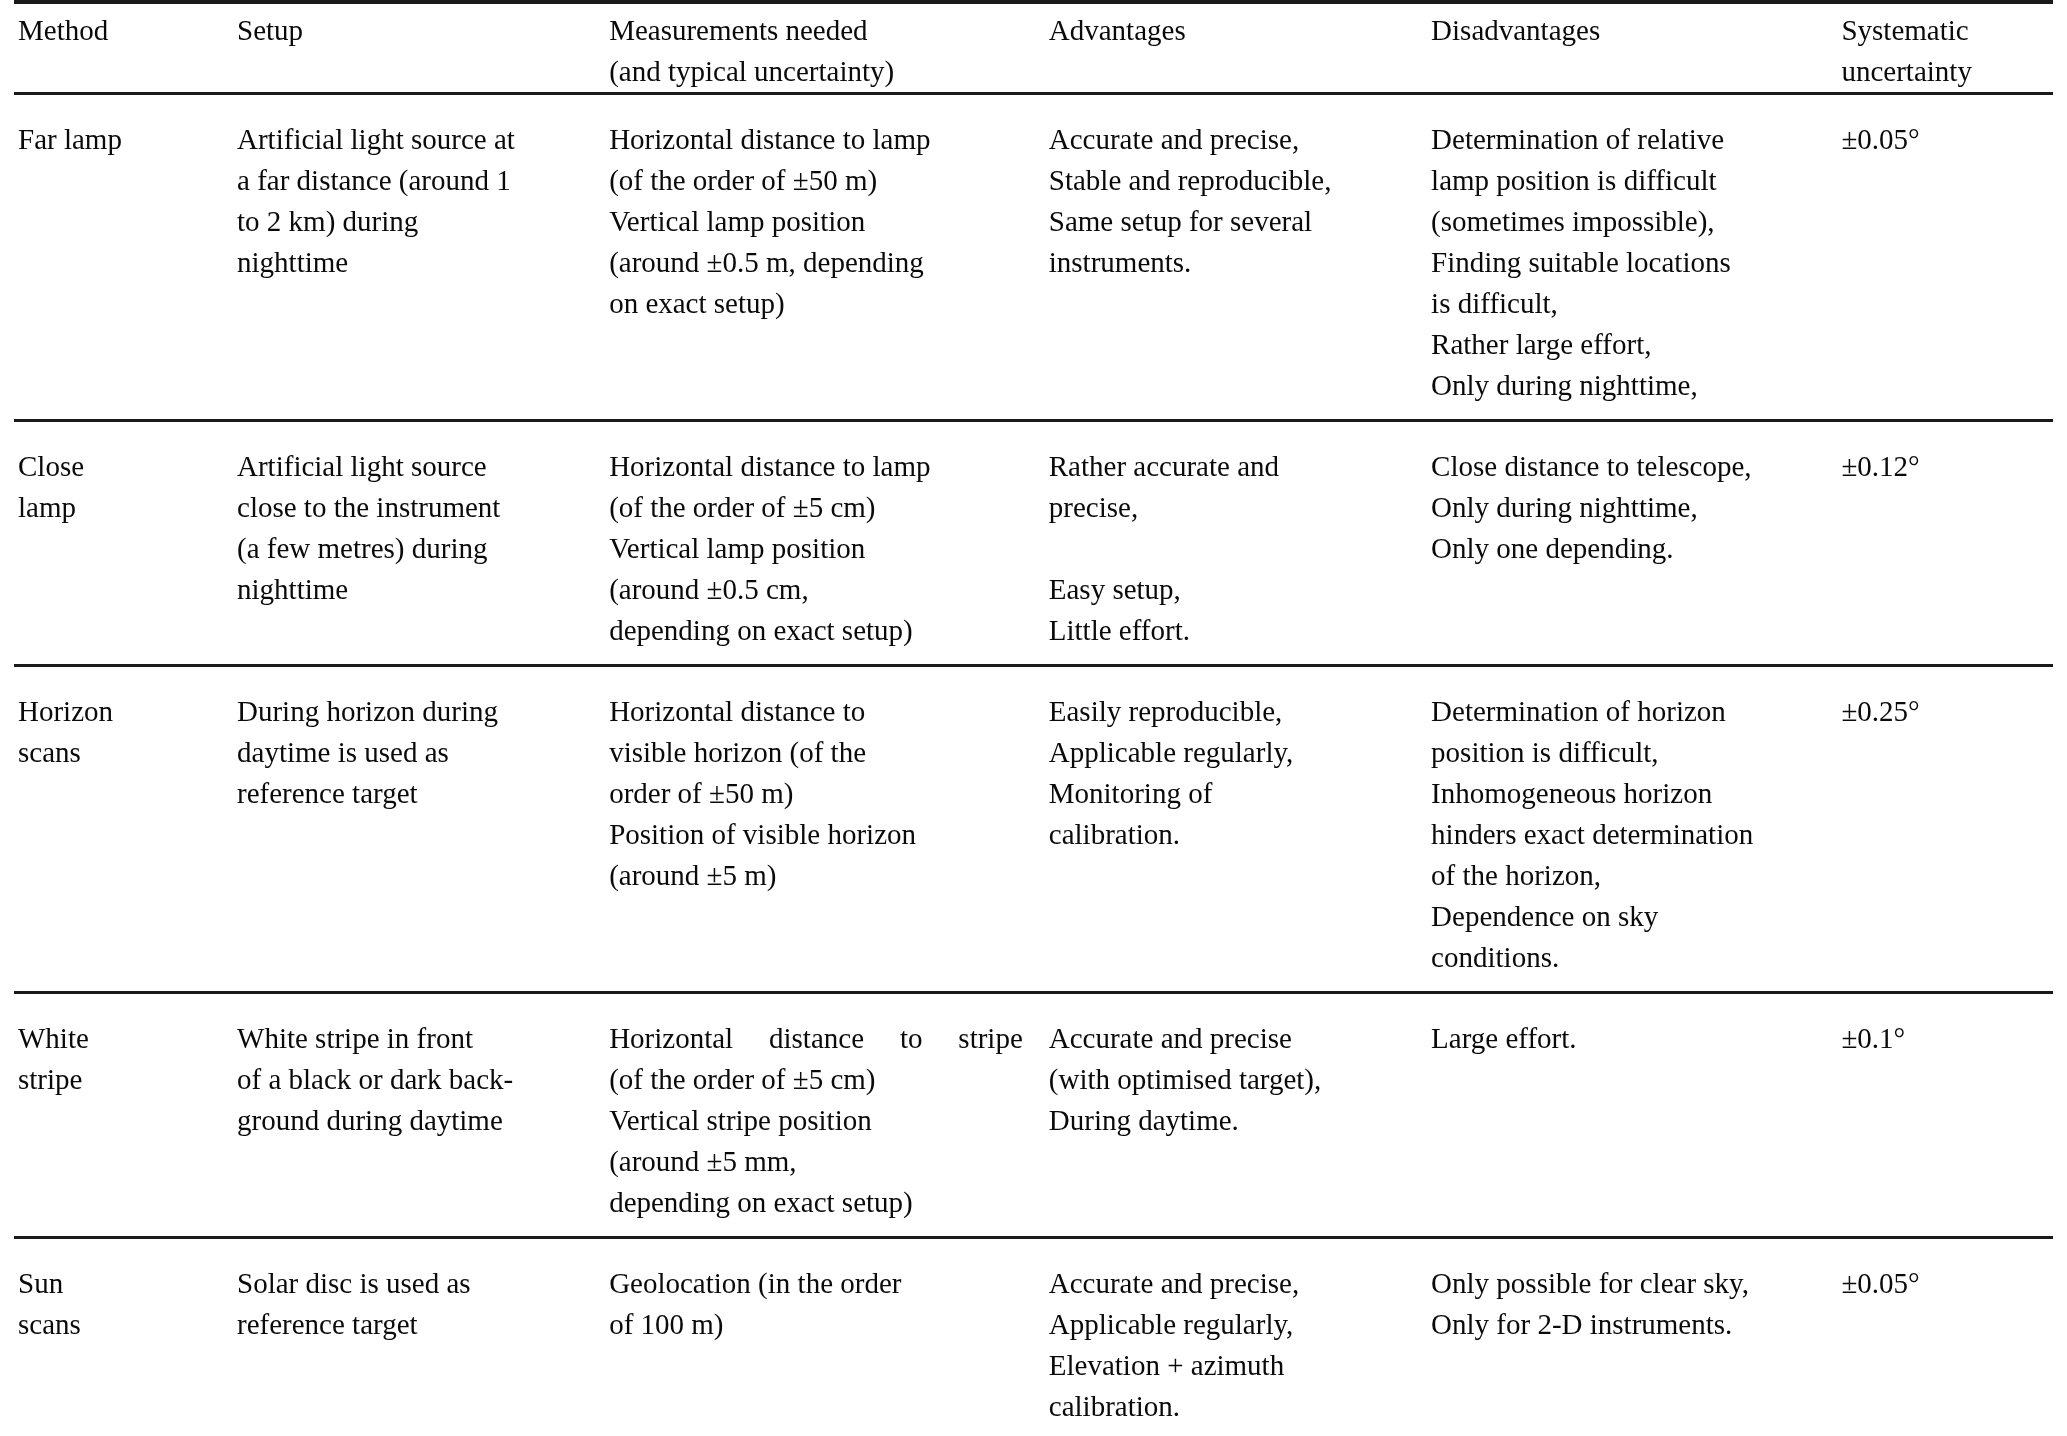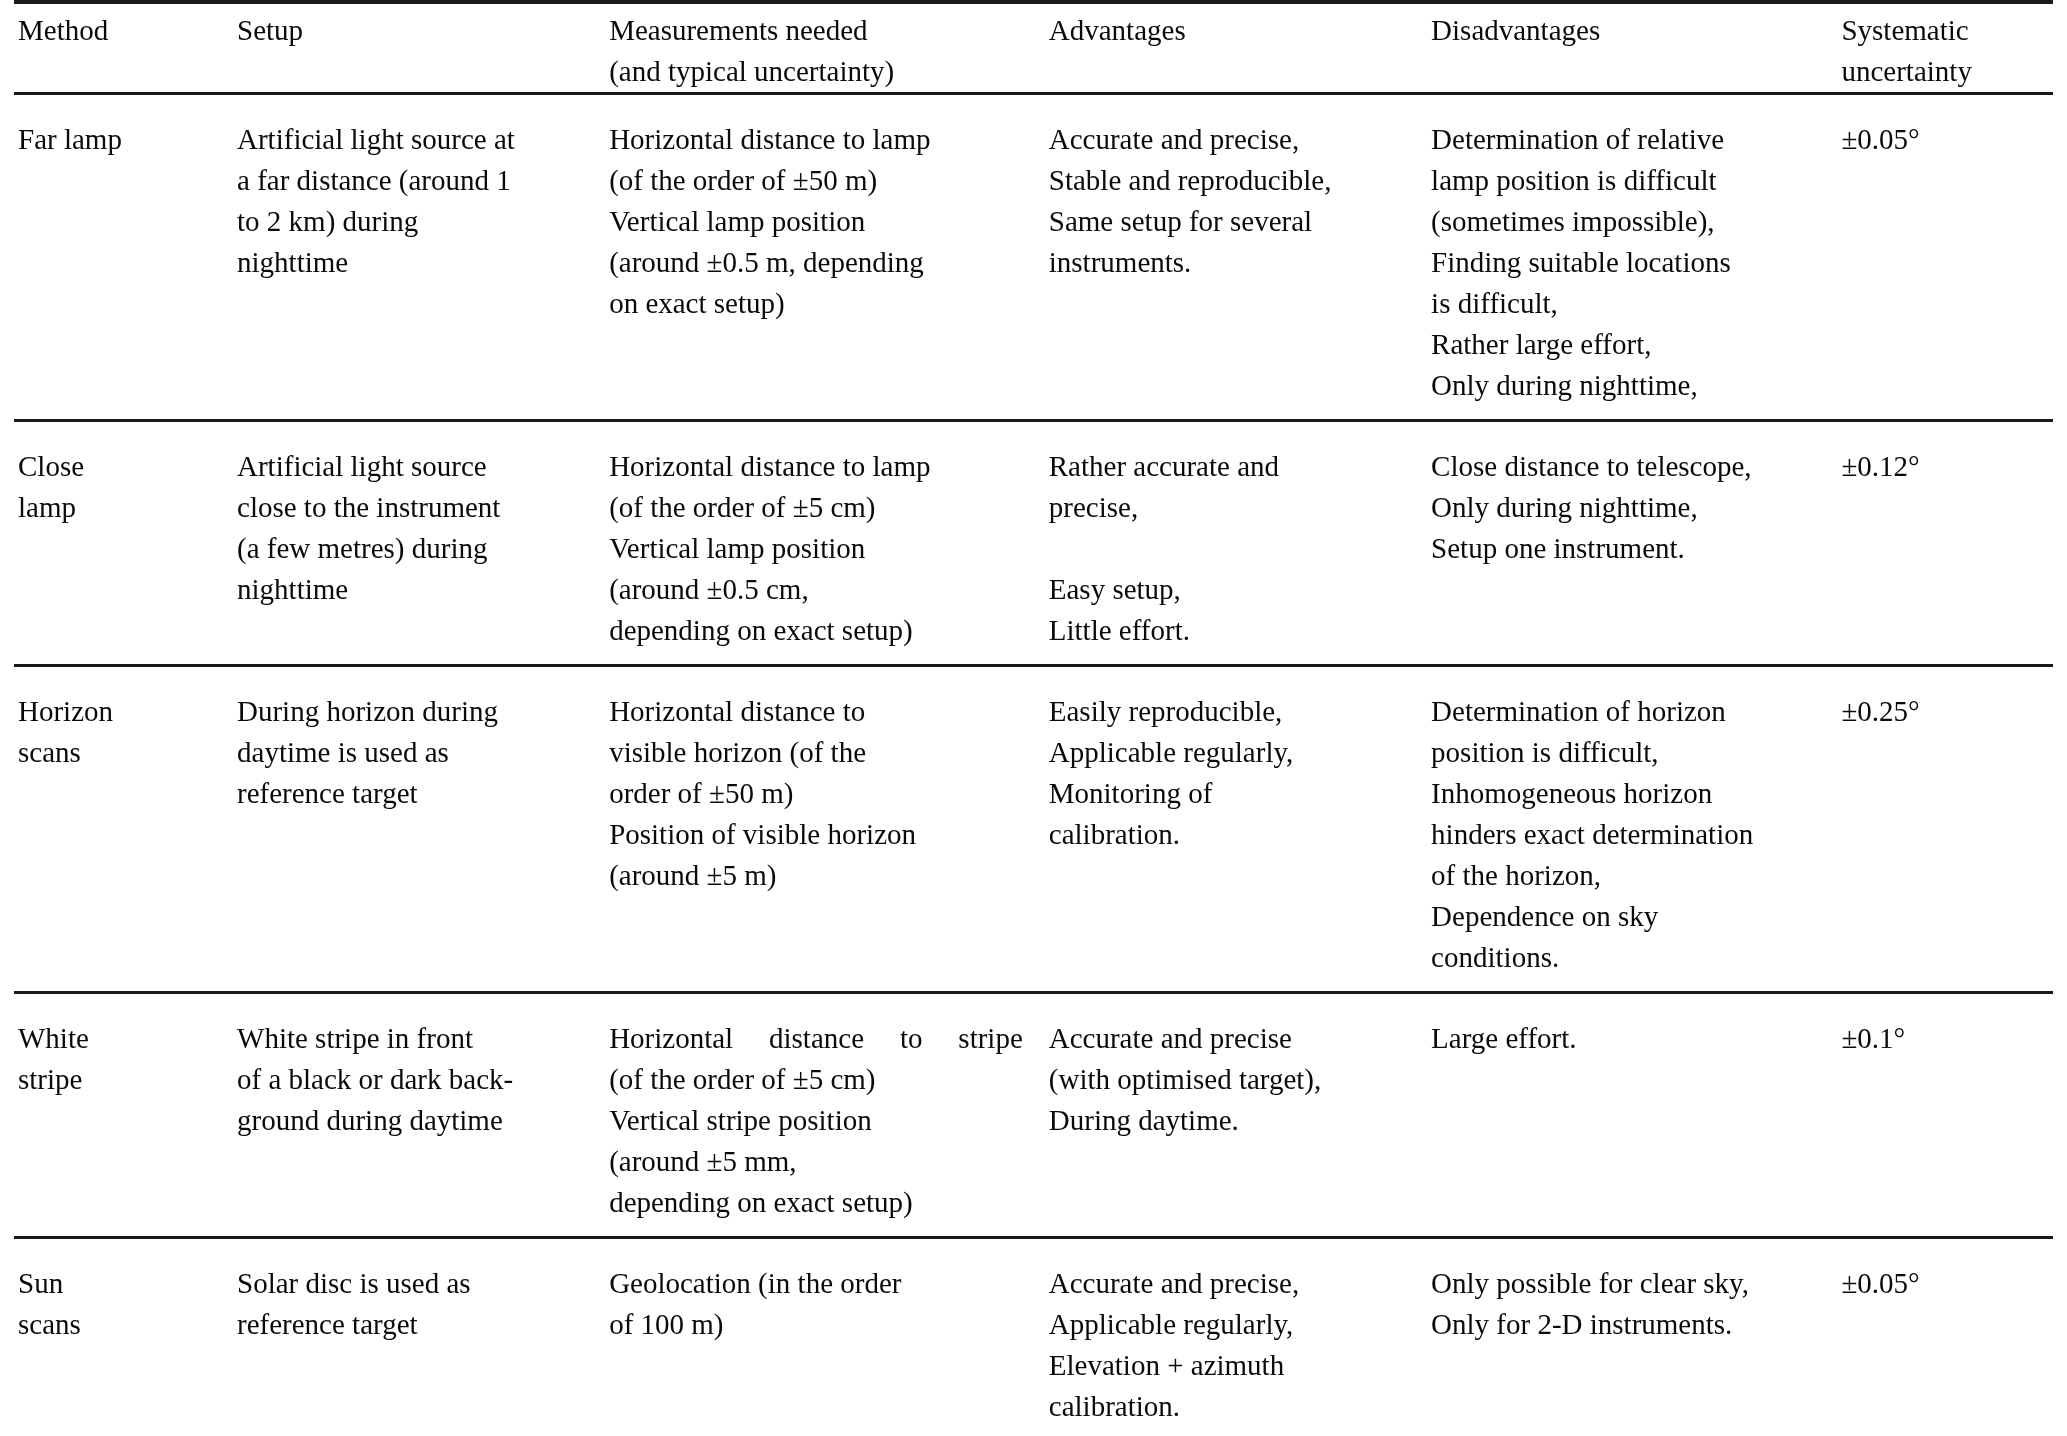--- a/index.html
+++ b/index.html
@@ -197,21 +197,21 @@
             <span class="ln">precise,</span>
             <span class="blank-line"></span>
             <span class="ln">Easy setup,</span>
             <span class="ln">Little effort.</span>
           </div>
         </td>
         <td>
           <div class="cell-pad">
             <span class="ln">Close distance to telescope,</span>
             <span class="ln">Only during nighttime,</span>
-            <span class="ln">Setup one instrument.</span>
+            <span class="ln">Only one depending.</span>
           </div>
         </td>
         <td>
           <div class="cell-pad">
             <span class="ln">±0.12°</span>
           </div>
         </td>
       </tr>
 
       <tr class="body-row">

